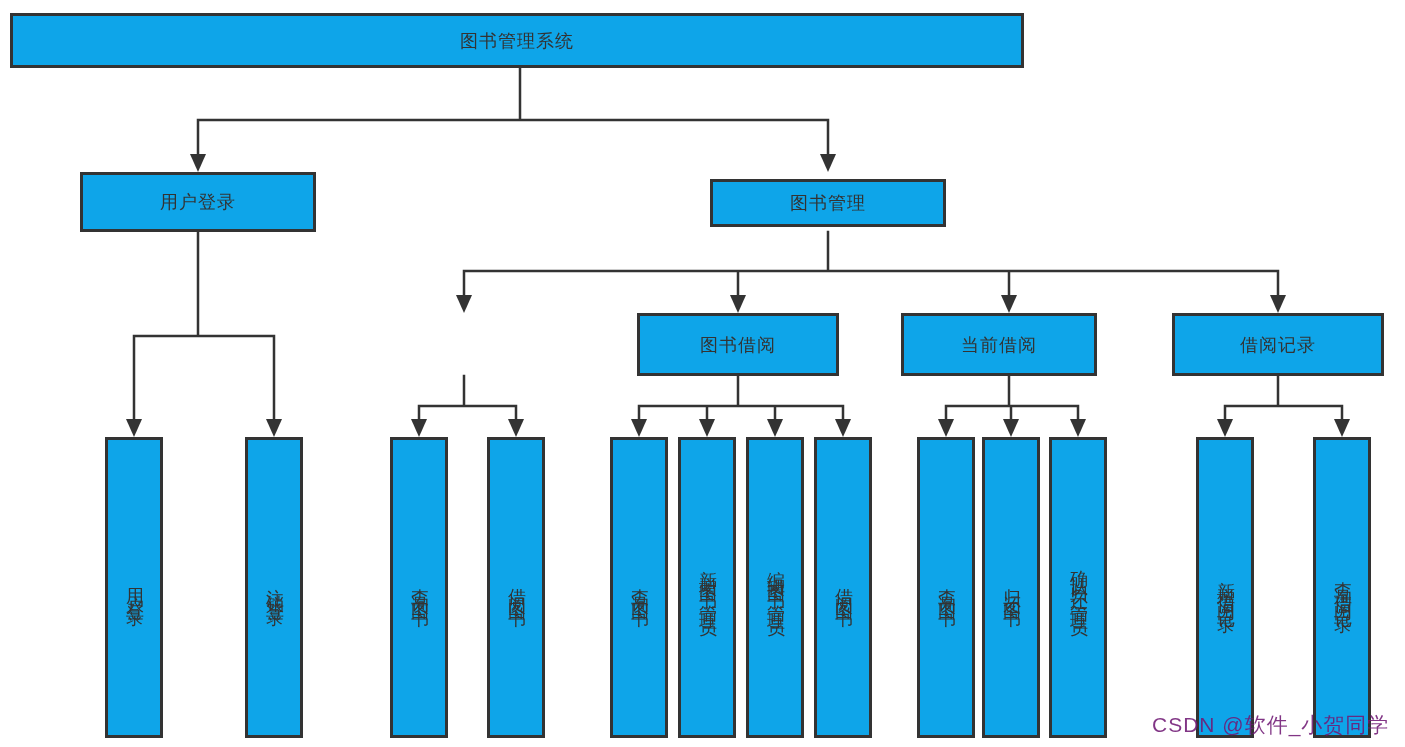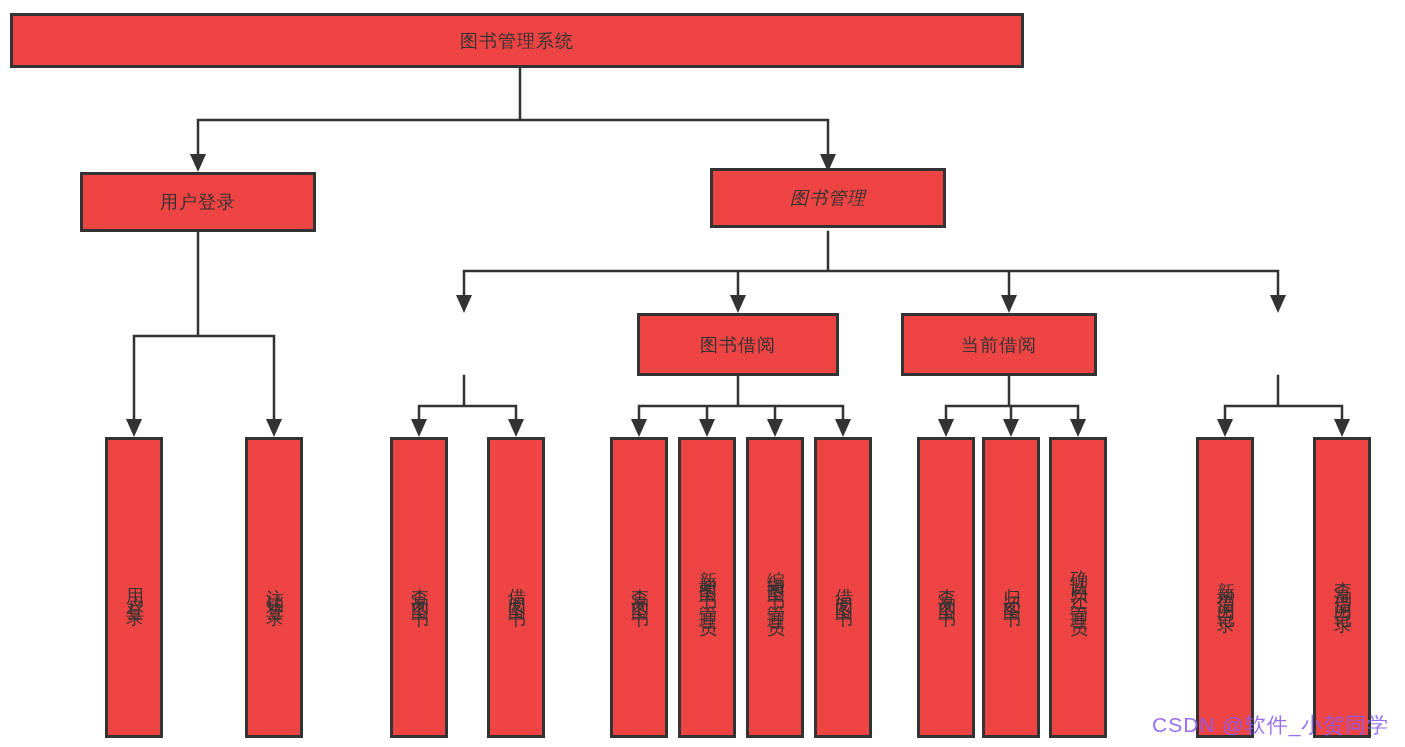--- a/index.html
+++ b/index.html
@@ -14,62 +14,62 @@
   .connectors {
     position: absolute;
     left: 0; top: 0;
     width: 1405px; height: 747px;
     z-index: 0;
   }
   .box {
     position: absolute;
     box-sizing: border-box;
     border: 3px solid #333333;
-    background: #ef4444;
+    background: #0ea5e9;
     display: flex;
     align-items: center;
     justify-content: center;
     color: #333333;
     font-size: 18px;
     z-index: 1;
     letter-spacing: 1px;
   }
   .vlabel {
     writing-mode: vertical-rl;
     text-orientation: mixed;
     letter-spacing: 7px;
     line-height: 1.1;
     font-size: 18px;
     color: #333333;
   }
   
   .n-root  { left: 10px;   top: 13px;  width: 1014px; height: 55px; }
   
   .n-login { left: 80px;   top: 172px; width: 236px;  height: 60px; }
-  .n-mgmt  { left: 710px;  top: 168px; width: 236px;  height: 60px; font-style: italic; }
+  .n-mgmt  { left: 710px;  top: 179px; width: 236px;  height: 48px; }
   
   .n-rec   { left: 363px;  top: 313px; width: 202px;  height: 63px; }
   .n-bor   { left: 637px;  top: 313px; width: 202px;  height: 63px; }
   .n-cur   { left: 901px;  top: 313px; width: 196px;  height: 63px; }
   .n-hist  { left: 1172px; top: 313px; width: 212px;  height: 63px; }
   
   .leaf { top: 437px; width: 58px; height: 301px; }
   .l1  { left: 105px; }  .l2  { left: 245px; }
   .l3  { left: 390px; }  .l4  { left: 487px; }
   .l5  { left: 610px; }  .l6  { left: 678px; }
   .l7  { left: 746px; }  .l8  { left: 814px; }
   .l9  { left: 917px; }  .l10 { left: 982px; }
   .l11 { left: 1049px; } .l12 { left: 1196px; }
   .l13 { left: 1313px; }
   .watermark {
     position: absolute;
     left: 1152px;
     top: 711px;
     font-size: 21px;
-    color: #8b5cf6;
+    color: #701a75;
     opacity: 0.88;
     z-index: 3;
     white-space: nowrap;
     letter-spacing: 1px;
   }
 </style>
 </head>
 <body>
 
 <div class="stage">
@@ -134,20 +134,23 @@
   <div class="box n-mgmt">
     <span>图书管理</span>
   </div>
 
   <div class="box n-bor">
     <span>图书借阅</span>
   </div>
   <div class="box n-cur">
     <span>当前借阅</span>
   </div>
+  <div class="box n-hist">
+    <span>借阅记录</span>
+  </div>
 
   <div class="box leaf l1">
     <span class="vlabel">用户登录</span>
   </div>
   <div class="box leaf l2">
     <span class="vlabel">注销登录</span>
   </div>
   <div class="box leaf l3">
     <span class="vlabel">查询图书</span>
   </div>

